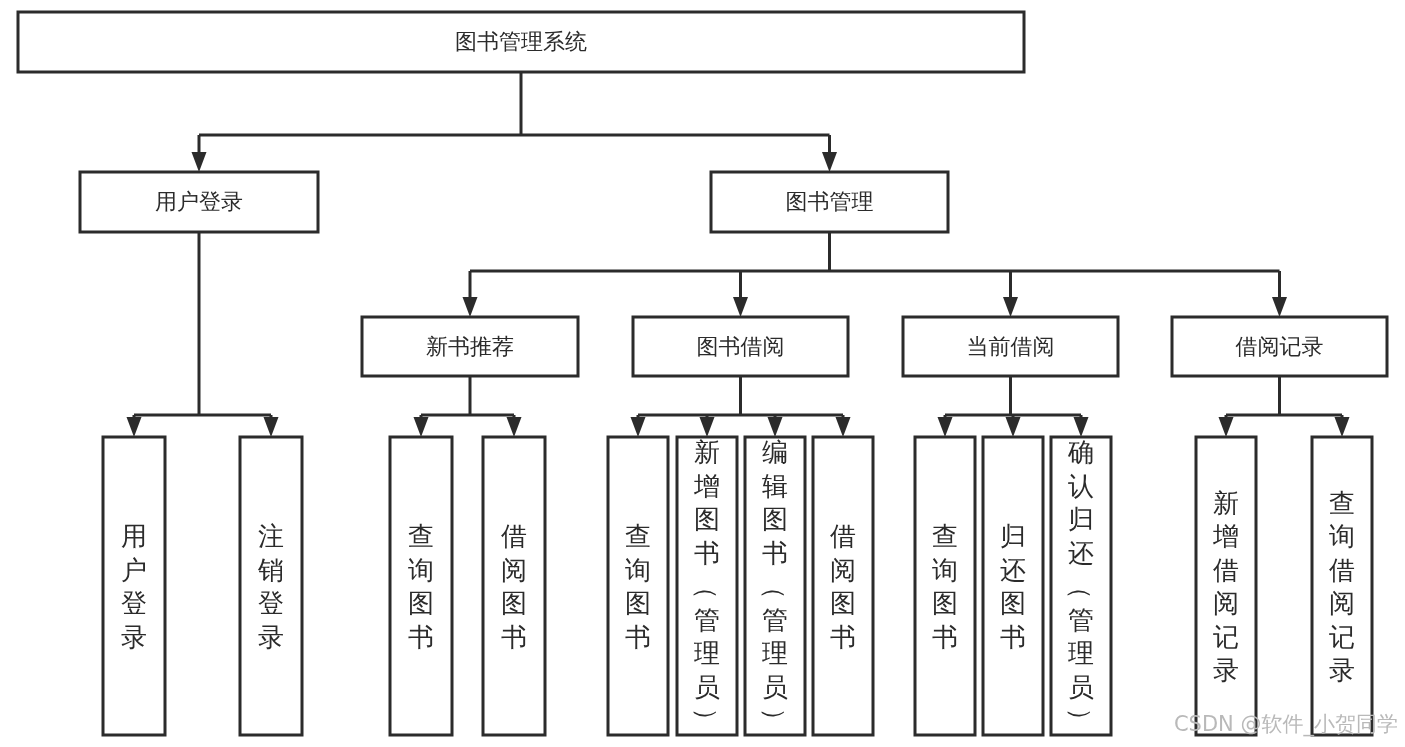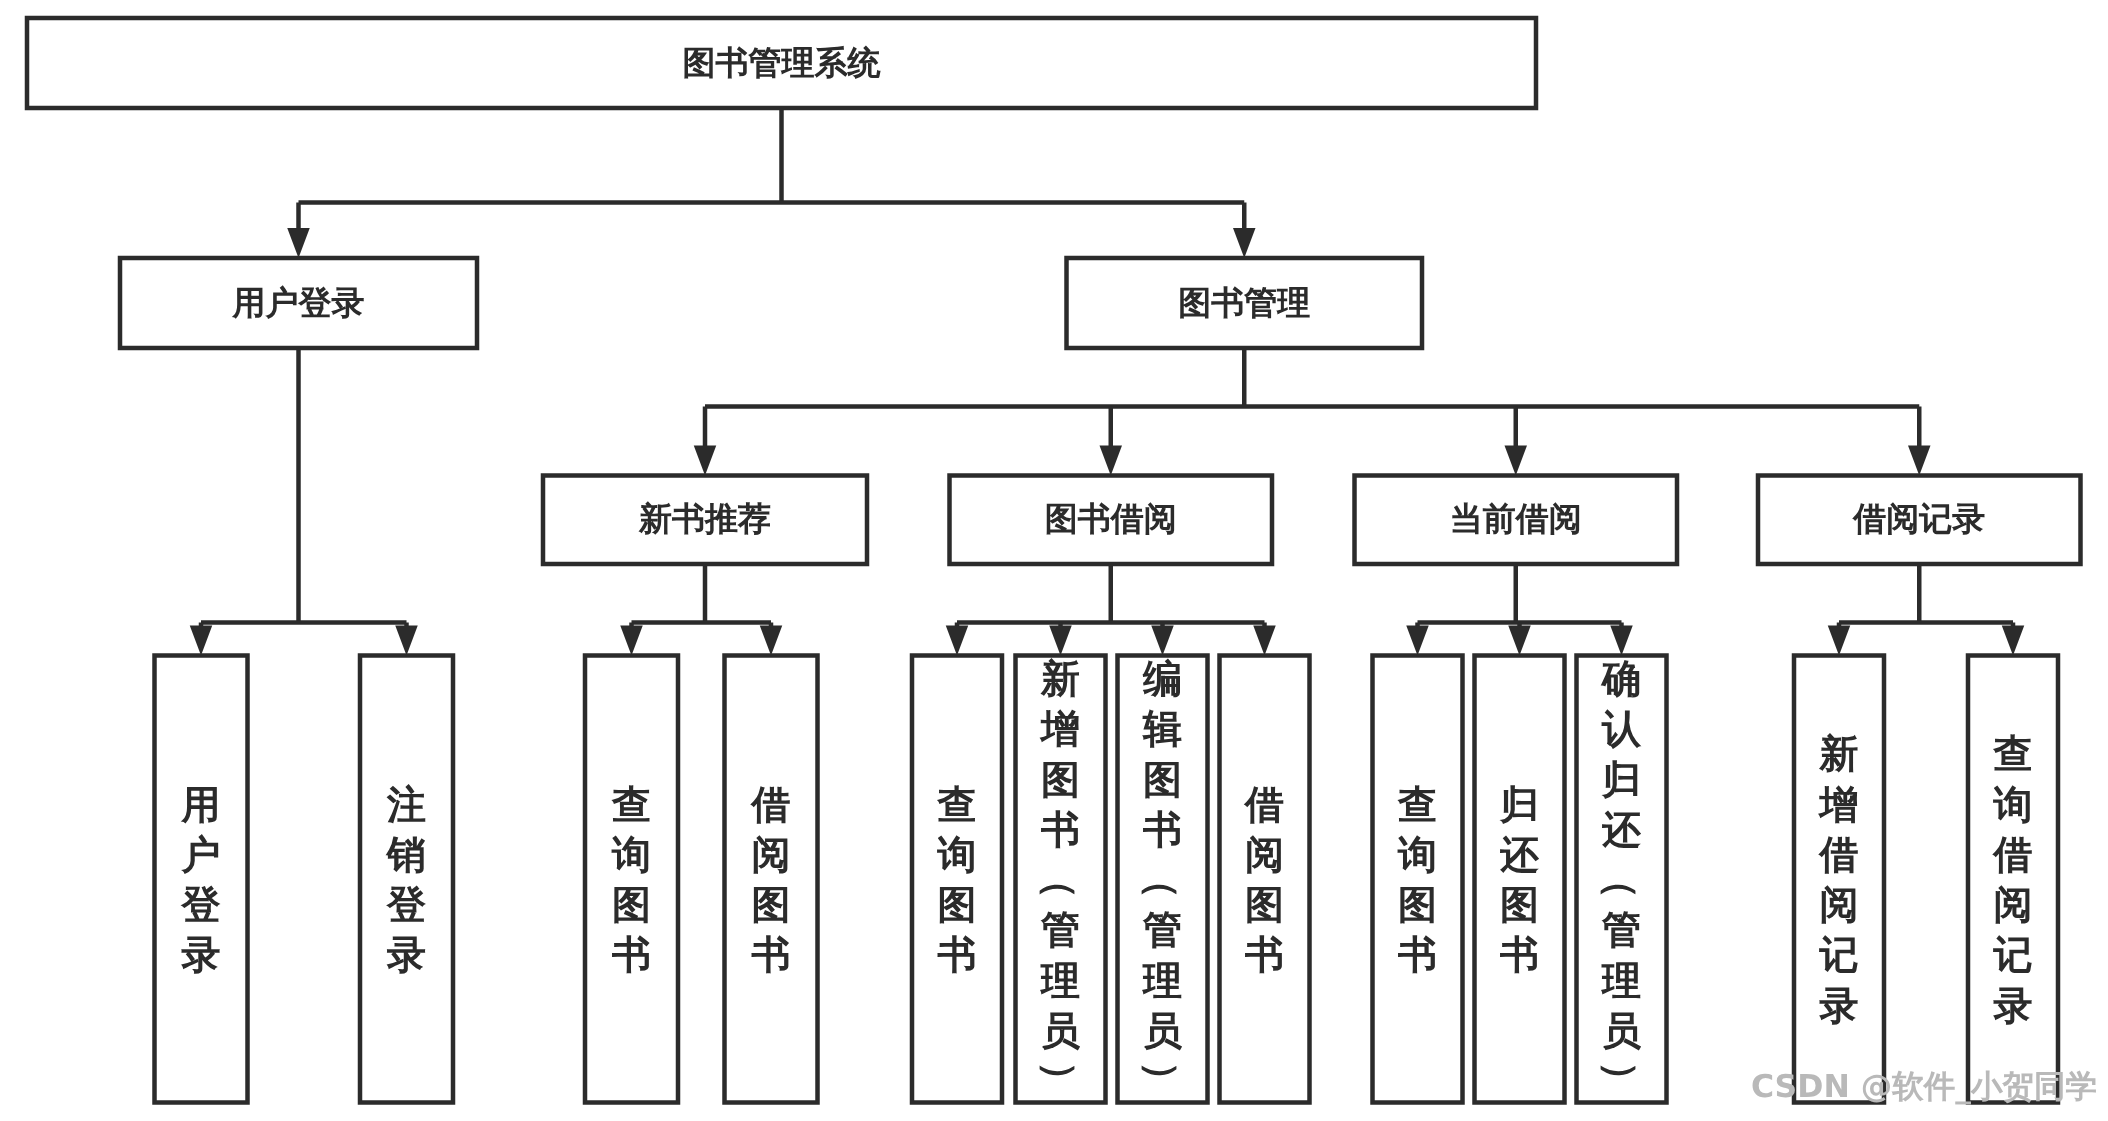--- a/index.html
+++ b/index.html
@@ -11,21 +11,20 @@
   body {
     width: 1405px;
     height: 747px;
     font-family: "DejaVu Sans", "Liberation Sans", sans-serif;
     overflow: hidden;
   }
   #diagram-root {
     position: relative;
     width: 1405px;
     height: 747px;
-    font-weight: bold;
   }
   svg#tree-svg {
     position: absolute;
     top: 0;
     left: 0;
     width: 1405px;
     height: 747px;
     display: block;
   }
   .node-rect {

